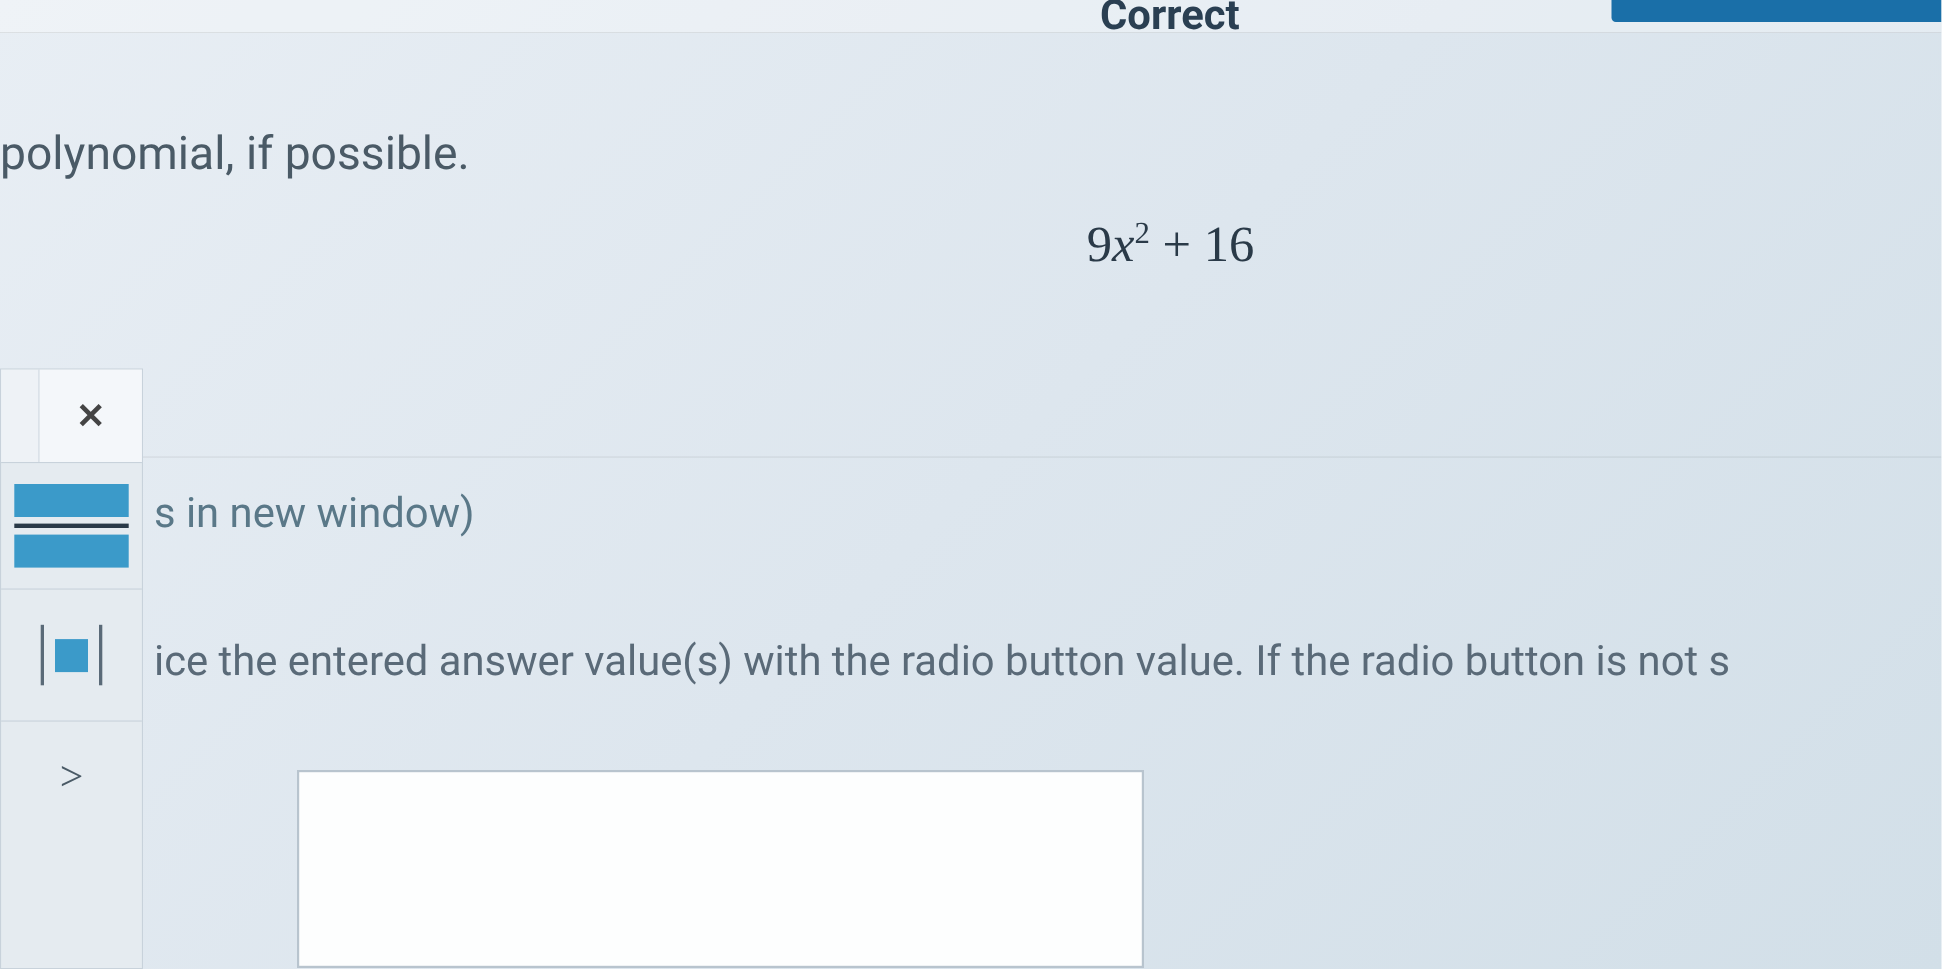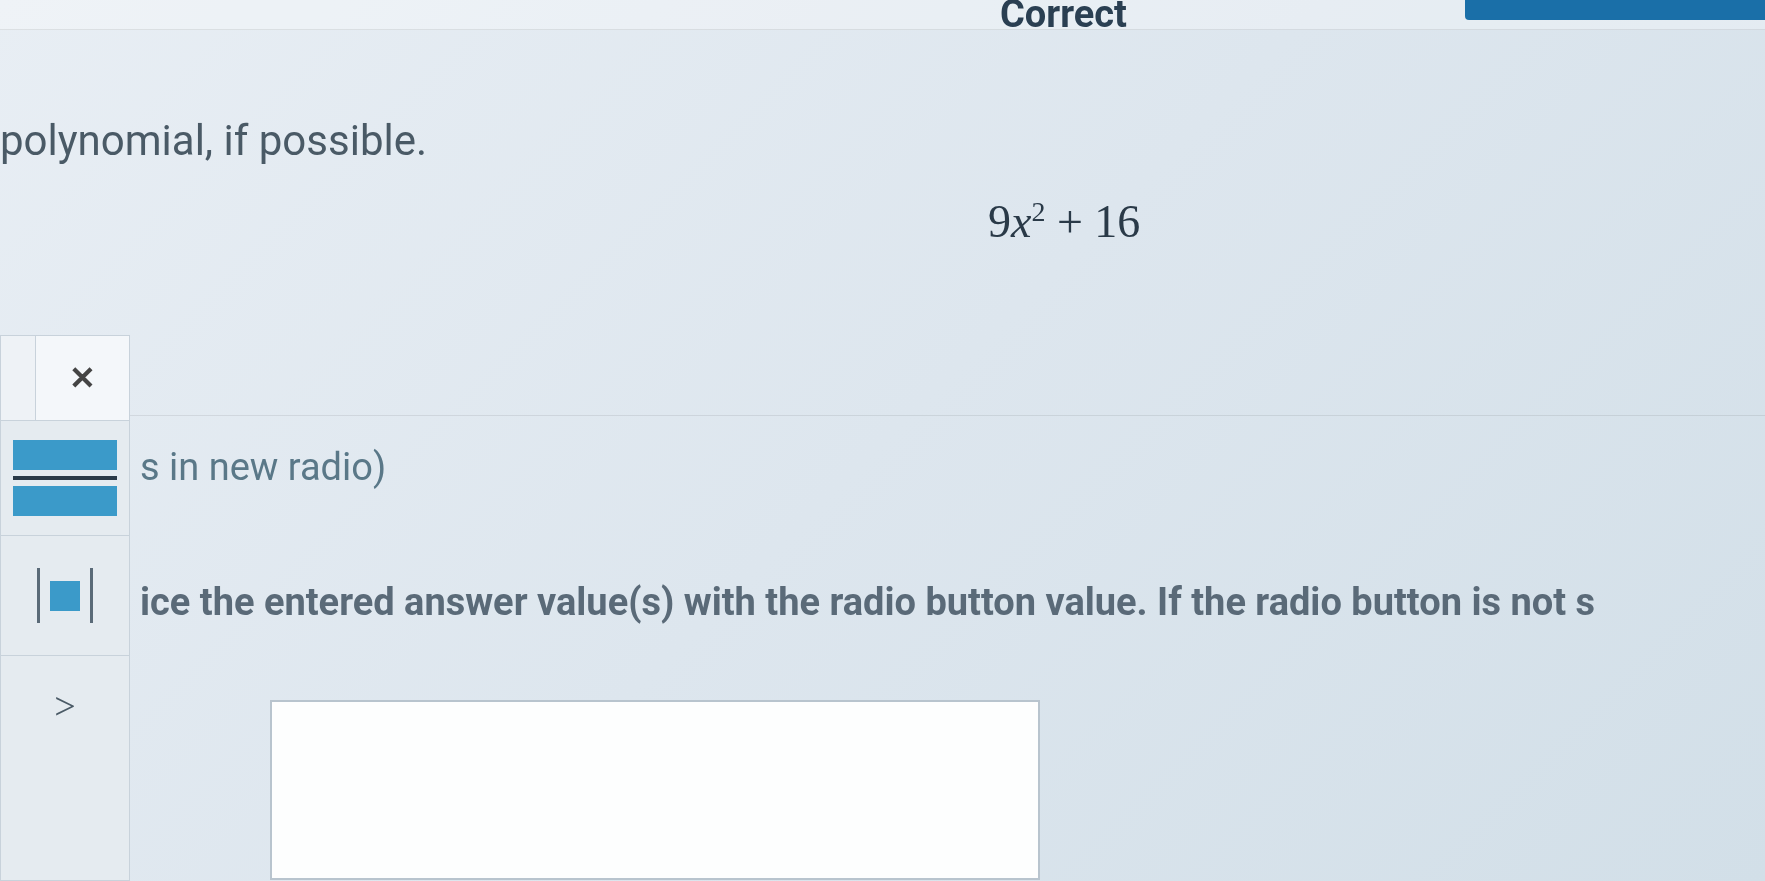--- a/index.html
+++ b/index.html
@@ -154,21 +154,21 @@
       font-size: 38px;
       color: #5a7888;
       font-weight: 400;
     }
     .hint-text {
       position: absolute;
       top: 580px;
       left: 140px;
       font-size: 38px;
       color: #5a6a78;
-      font-weight: 700;
+      font-weight: 400;
       white-space: nowrap;
     }
     .answer-box {
       position: absolute;
       top: 700px;
       left: 270px;
       width: 770px;
       height: 180px;
       background: #fdfefe;
       border: 2px solid #b8c4ce;
@@ -210,17 +210,17 @@
     <div class="frac-box-bottom"></div>
   </div>
   <div class="toolbar-row-3">
     <div class="abs-left"></div>
     <div class="abs-center"></div>
     <div class="abs-right"></div>
   </div>
   <div class="toolbar-row-4">&gt;</div>
 </div>
 
-<div class="link-text">s in new radio)</div>
+<div class="link-text">s in new window)</div>
 
 <div class="hint-text">ice the entered answer value(s) with the radio button value. If the radio button is not s</div>
 
 <div class="answer-box"></div>
 
 </body></html>

